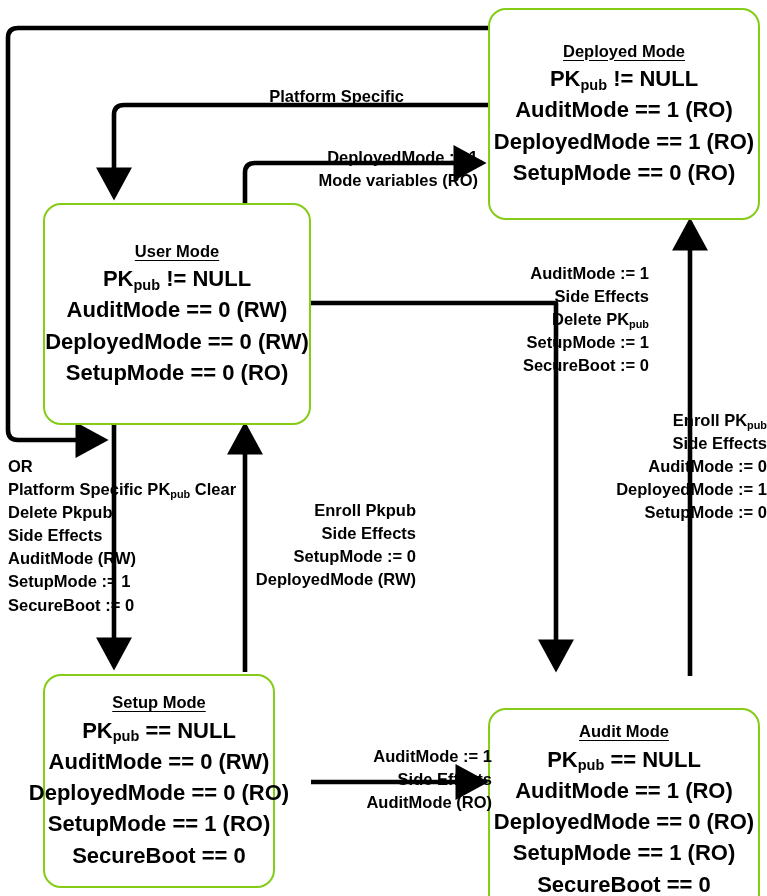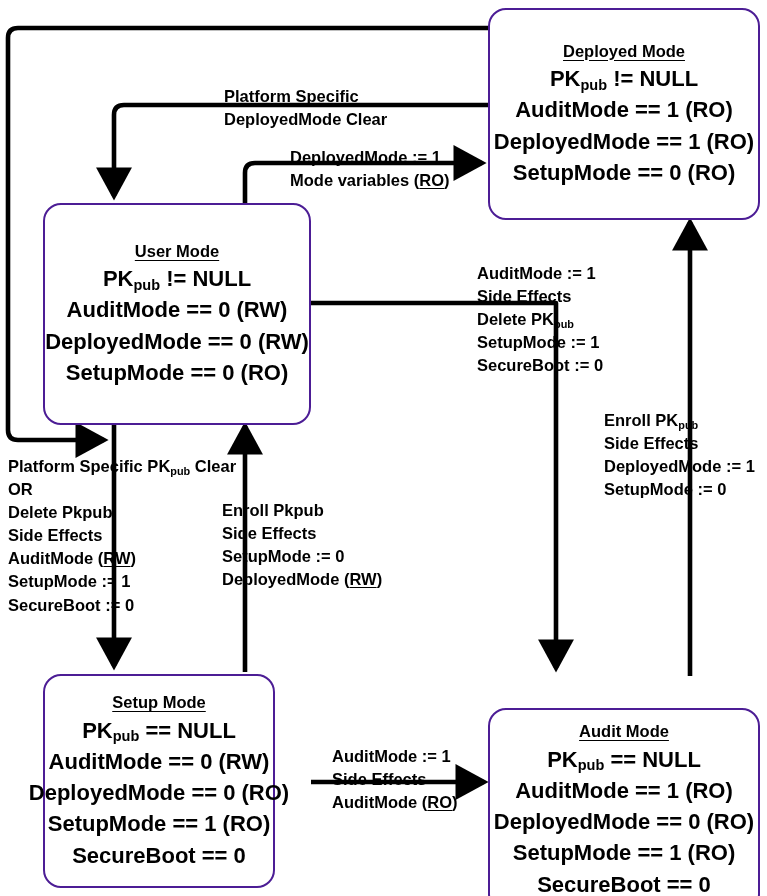--- a/index.html
+++ b/index.html
@@ -20,21 +20,21 @@
     left:0;top:0;
     width:767px;height:896px;
     pointer-events:none;
   }
 
   
   .state-box{
     position:absolute;
     box-sizing:border-box;
     background:#ffffff;
-    border:2px solid #4c1d95;
+    border:2px solid #84cc16;
     border-radius:18px;
     display:flex;
     flex-direction:column;
     align-items:center;
     justify-content:center;
     z-index:3;
   }
   .state-title{
     font-weight:bold;
     font-size:16.5px;
@@ -64,24 +64,24 @@
     position:absolute;
     z-index:4;
     color:#000;
     font-weight:bold;
     font-size:16.5px;
     line-height:1.40;
     white-space:nowrap;
     background:transparent;
   }
   .edge-label .lbl-line{ display:block; }
-  .edge-label.center{ text-align:left; }
+  .edge-label.center{ text-align:right; }
   .edge-label.left{ text-align:left; }
   .ul{ text-underline-offset:2px; }
-  .u-inline{ text-decoration:underline; text-underline-offset:2px; }
+  .u-inline{ text-underline-offset:2px; }
 </style>
 </head>
 <body>
 
 <div id="stage">
 
   <svg id="edges" viewBox="0 0 767 896">
     <defs>
       <marker id="ah" markerWidth="9" markerHeight="9" refX="6.2" refY="4.5" orient="auto" markerUnits="strokeWidth">
         <path d="M0,0.6 L7.2,4.5 L0,8.4 z" fill="#000"></path>
@@ -144,46 +144,46 @@
       <span>PK</span><sub>pub</sub><span> == NULL</span>
     </div>
     <div class="state-line">AuditMode == 1 (RO)</div>
     <div class="state-line">DeployedMode == 0 (RO)</div>
     <div class="state-line">SetupMode == 1 (RO)</div>
     <div class="state-line">SecureBoot == 0</div>
   </div>
 
   <div class="edge-label center" style="left:224px; top:85px; width:180px;">
     <span class="lbl-line">Platform Specific</span>
-    <span class="lbl-line">DeployedMode Clear</span>
   </div>
 
   <div class="edge-label center" style="left:290px; top:146px; width:188px;">
     <span class="lbl-line">DeployedMode := 1</span>
     <span class="lbl-line"><span>Mode variables (</span><span class="u-inline">RO</span><span>)</span></span>
   </div>
 
   <div class="edge-label center" style="left:477px; top:262px; width:172px;">
     <span class="lbl-line">AuditMode := 1</span>
     <span class="lbl-line ul">Side Effects</span>
     <span class="lbl-line"><span>Delete PK</span><sub>pub</sub><span></span></span>
     <span class="lbl-line">SetupMode := 1</span>
     <span class="lbl-line">SecureBoot := 0</span>
   </div>
 
   <div class="edge-label center" style="left:604px; top:409px; width:163px;">
     <span class="lbl-line"><span>Enroll PK</span><sub>pub</sub><span></span></span>
     <span class="lbl-line ul">Side Effects</span>
+    <span class="lbl-line">AuditMode := 0</span>
     <span class="lbl-line">DeployedMode := 1</span>
     <span class="lbl-line">SetupMode := 0</span>
   </div>
 
   <div class="edge-label left" style="left:8px; top:455px; width:230px;">
+    <span class="lbl-line">OR</span>
     <span class="lbl-line"><span>Platform Specific PK</span><sub>pub</sub><span> Clear</span></span>
-    <span class="lbl-line">OR</span>
     <span class="lbl-line">Delete Pkpub</span>
     <span class="lbl-line ul">Side Effects</span>
     <span class="lbl-line"><span>AuditMode (</span><span class="u-inline">RW</span><span>)</span></span>
     <span class="lbl-line">SetupMode := 1</span>
     <span class="lbl-line">SecureBoot := 0</span>
   </div>
 
   <div class="edge-label center" style="left:222px; top:499px; width:194px;">
     <span class="lbl-line">Enroll Pkpub</span>
     <span class="lbl-line ul">Side Effects</span>

